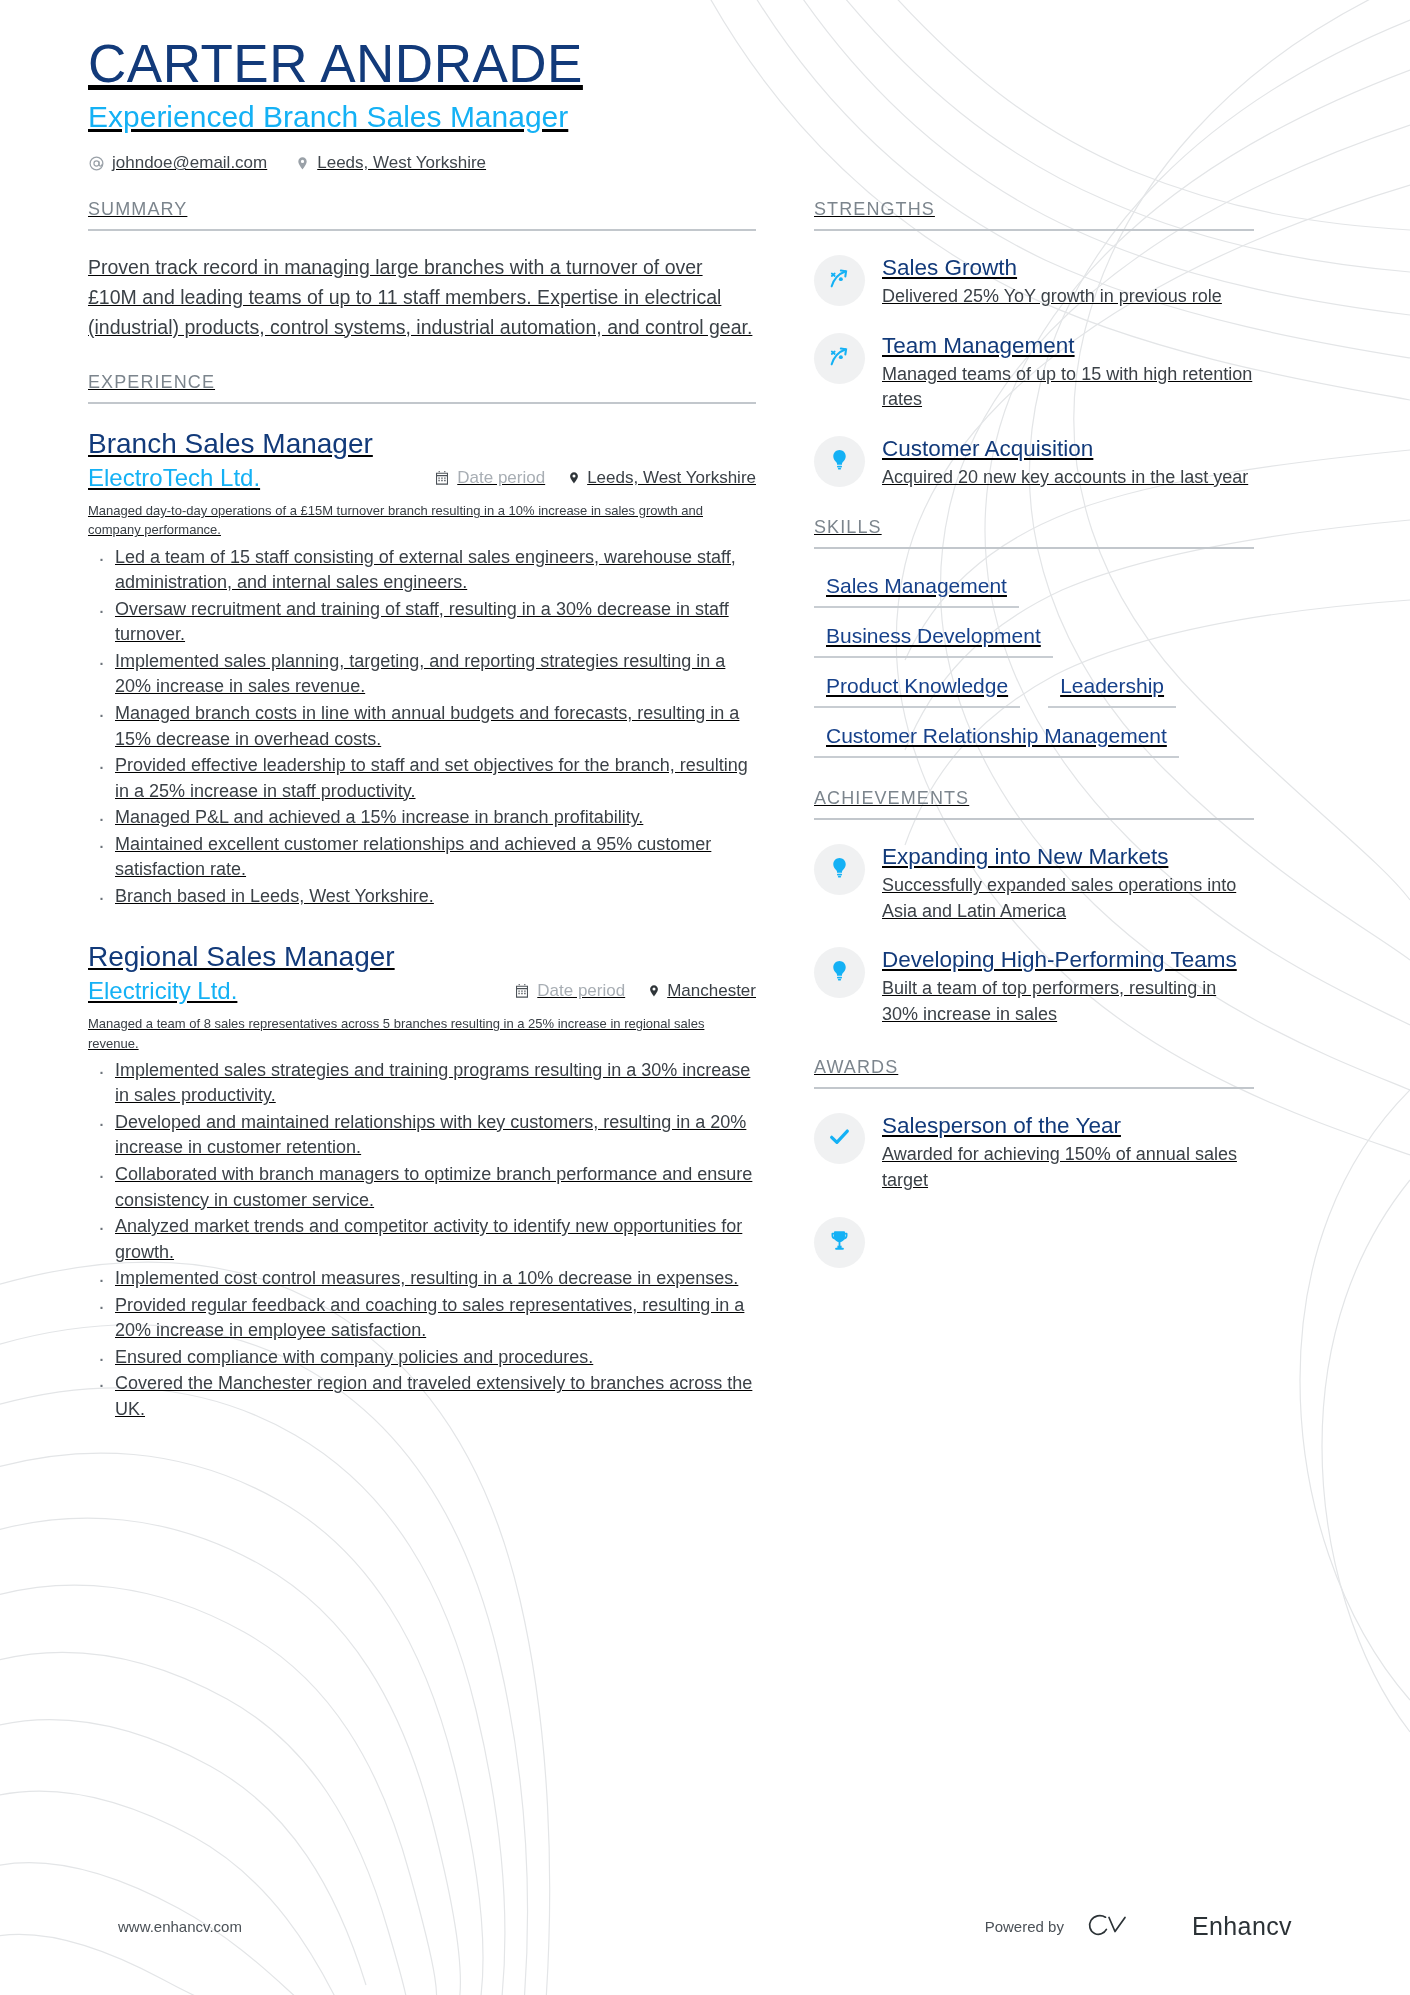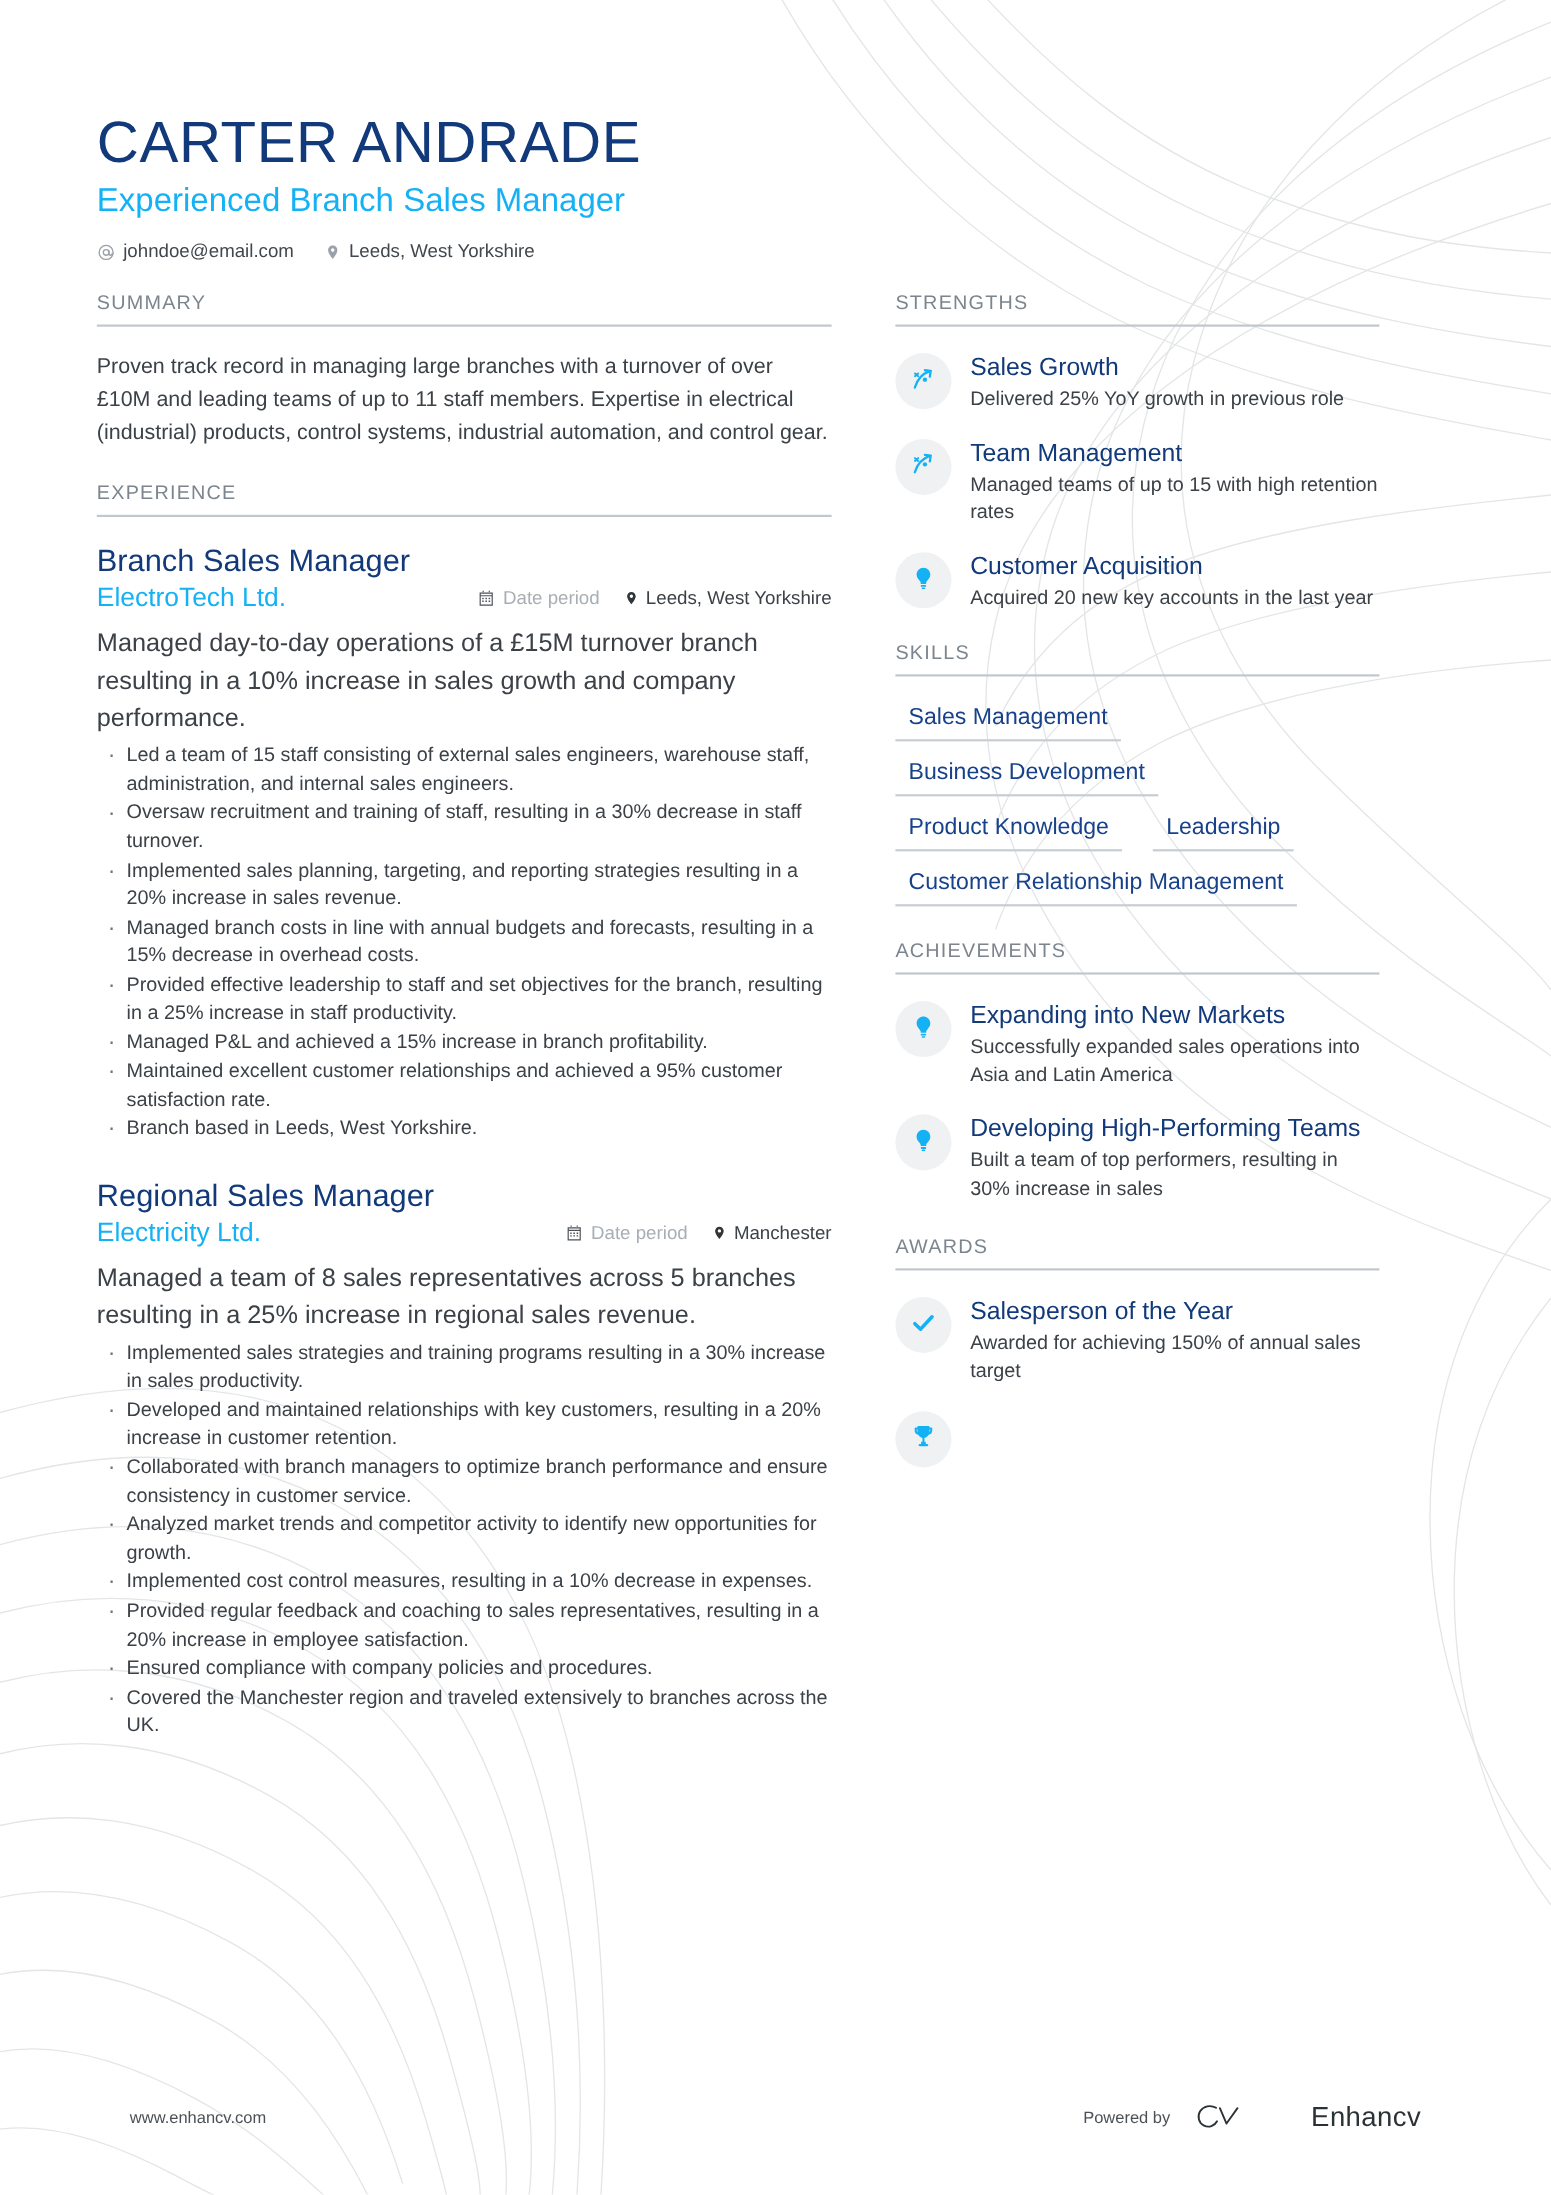--- a/index.html
+++ b/index.html
@@ -20,21 +20,22 @@
     height: 1995px;
     pointer-events: none;
     z-index: 0;
   }
 
   .page {
     position: relative;
     z-index: 1;
     width: 1310px;
     height: 1995px;
-    padding: 100px 88px 0 88px;
+    padding: 34px 88px 0 88px;
+    text-decoration: underline;
   }
 
   
   .header { margin-bottom: 26px; }
 
   .full-name {
     font-size: 53px;
     font-weight: 400;
     color: #123A7A;
     letter-spacing: 0.5px;
@@ -132,21 +133,21 @@
     font-size: 17px; color: #a8aeb4;
   }
   .exp-loc {
     display: flex; align-items: center; gap: 6px;
     font-size: 17px; color: #3b4147;
   }
   .exp-date .ic { color: #4b5157; display:inline-flex; }
   .exp-loc .ic  { color: #2f3539; display:inline-flex; }
 
   .exp-desc {
-    font-size: 23px;
+    font-size: 13px;
     line-height: 1.48;
     color: #3b4147;
     margin-bottom: 5px;
   }
 
   .exp-bullets { list-style: none; }
   .exp-bullets li {
     position: relative;
     padding-left: 27px;
     font-size: 18px;

